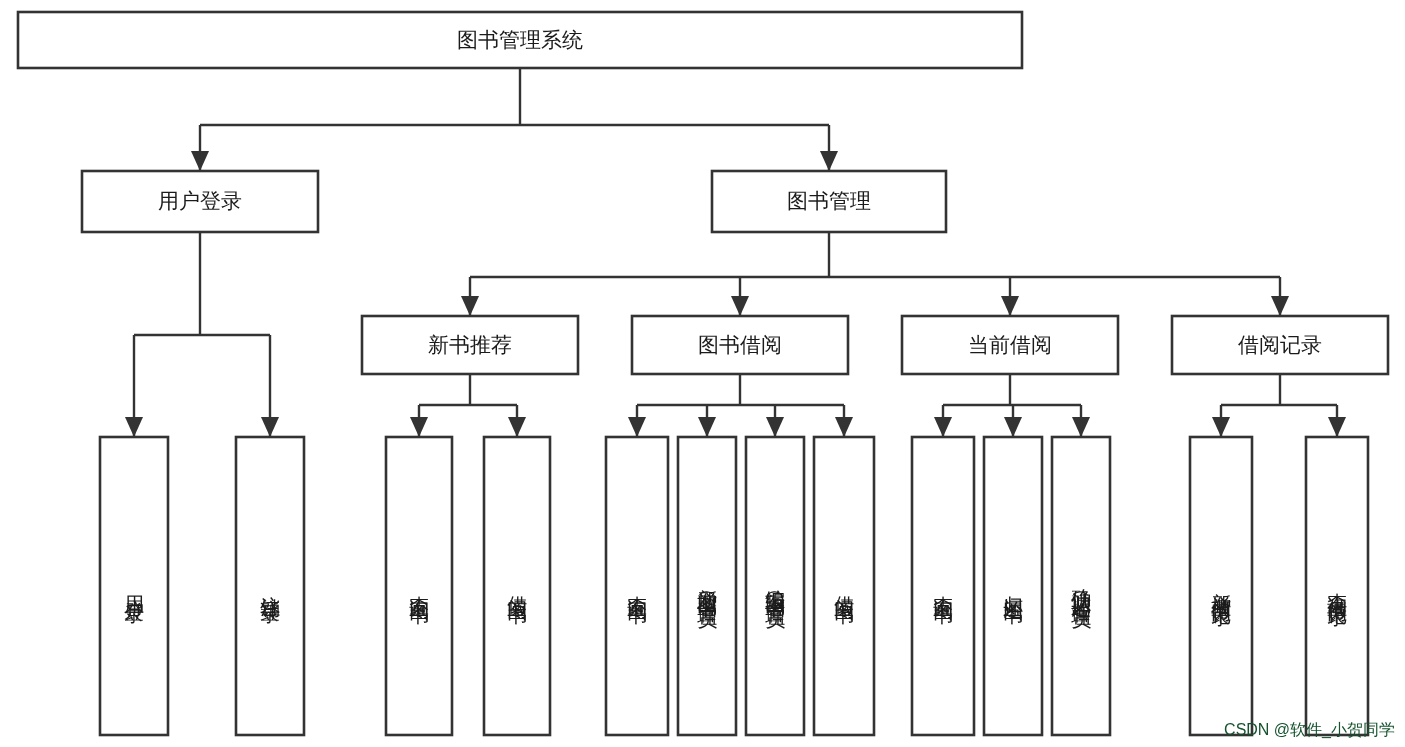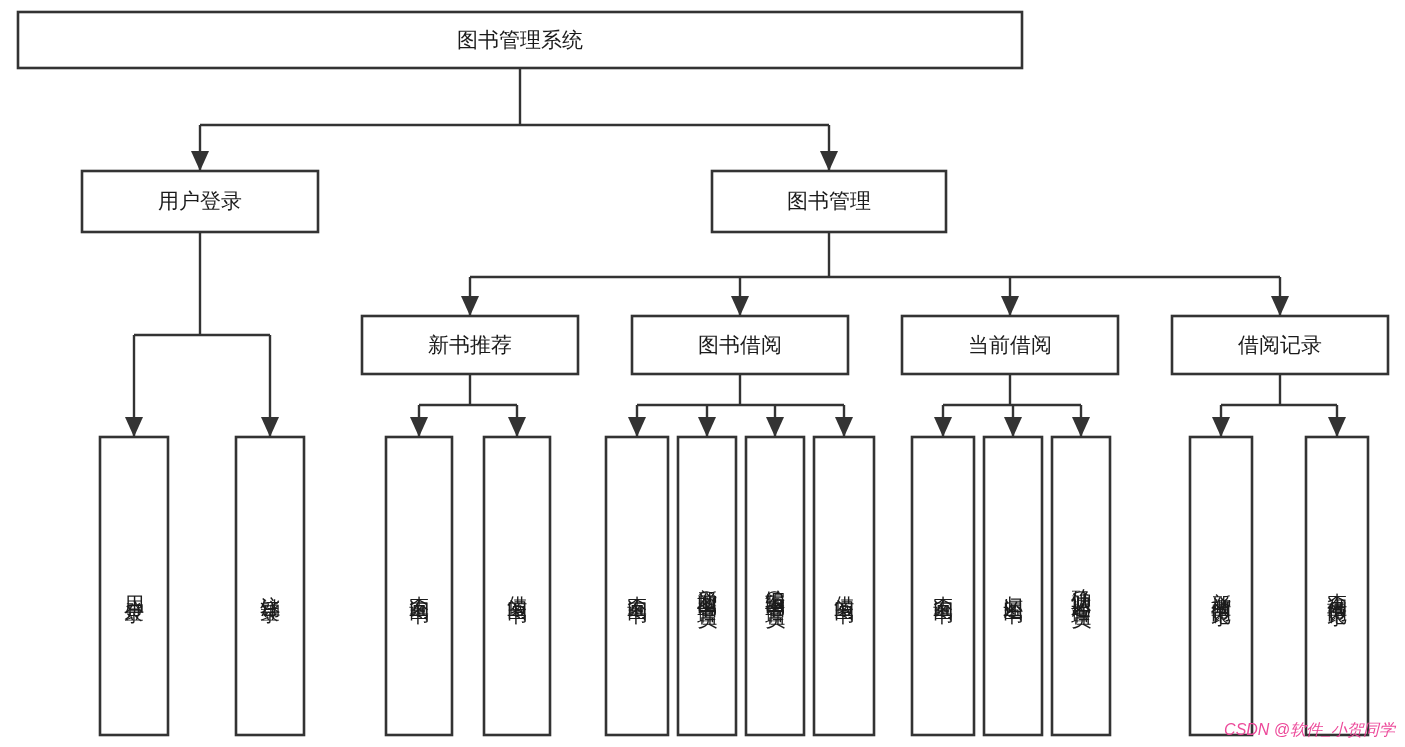--- a/index.html
+++ b/index.html
@@ -41,24 +41,23 @@
   .arrowhead {
     fill: #333333;
     stroke: none;
   }
   .watermark {
     position: absolute;
     right: 10px;
     bottom: 6px;
     font-family: "Liberation Sans", "DejaVu Sans", sans-serif;
     font-size: 16px;
-    color: #ec4899;
+    color: #14532d;
     white-space: nowrap;
     user-select: none;
-    font-style: italic;
   }
 </style>
 </head>
 <body>
 
 <svg id="diagram" viewBox="0 0 1405 747" xmlns="http://www.w3.org/2000/svg">
   <g id="edge-layer">
       <g>
         <polyline points="520,68 520,125" class="edge"></polyline>
         <polyline points="200,125 829,125" class="edge"></polyline>

